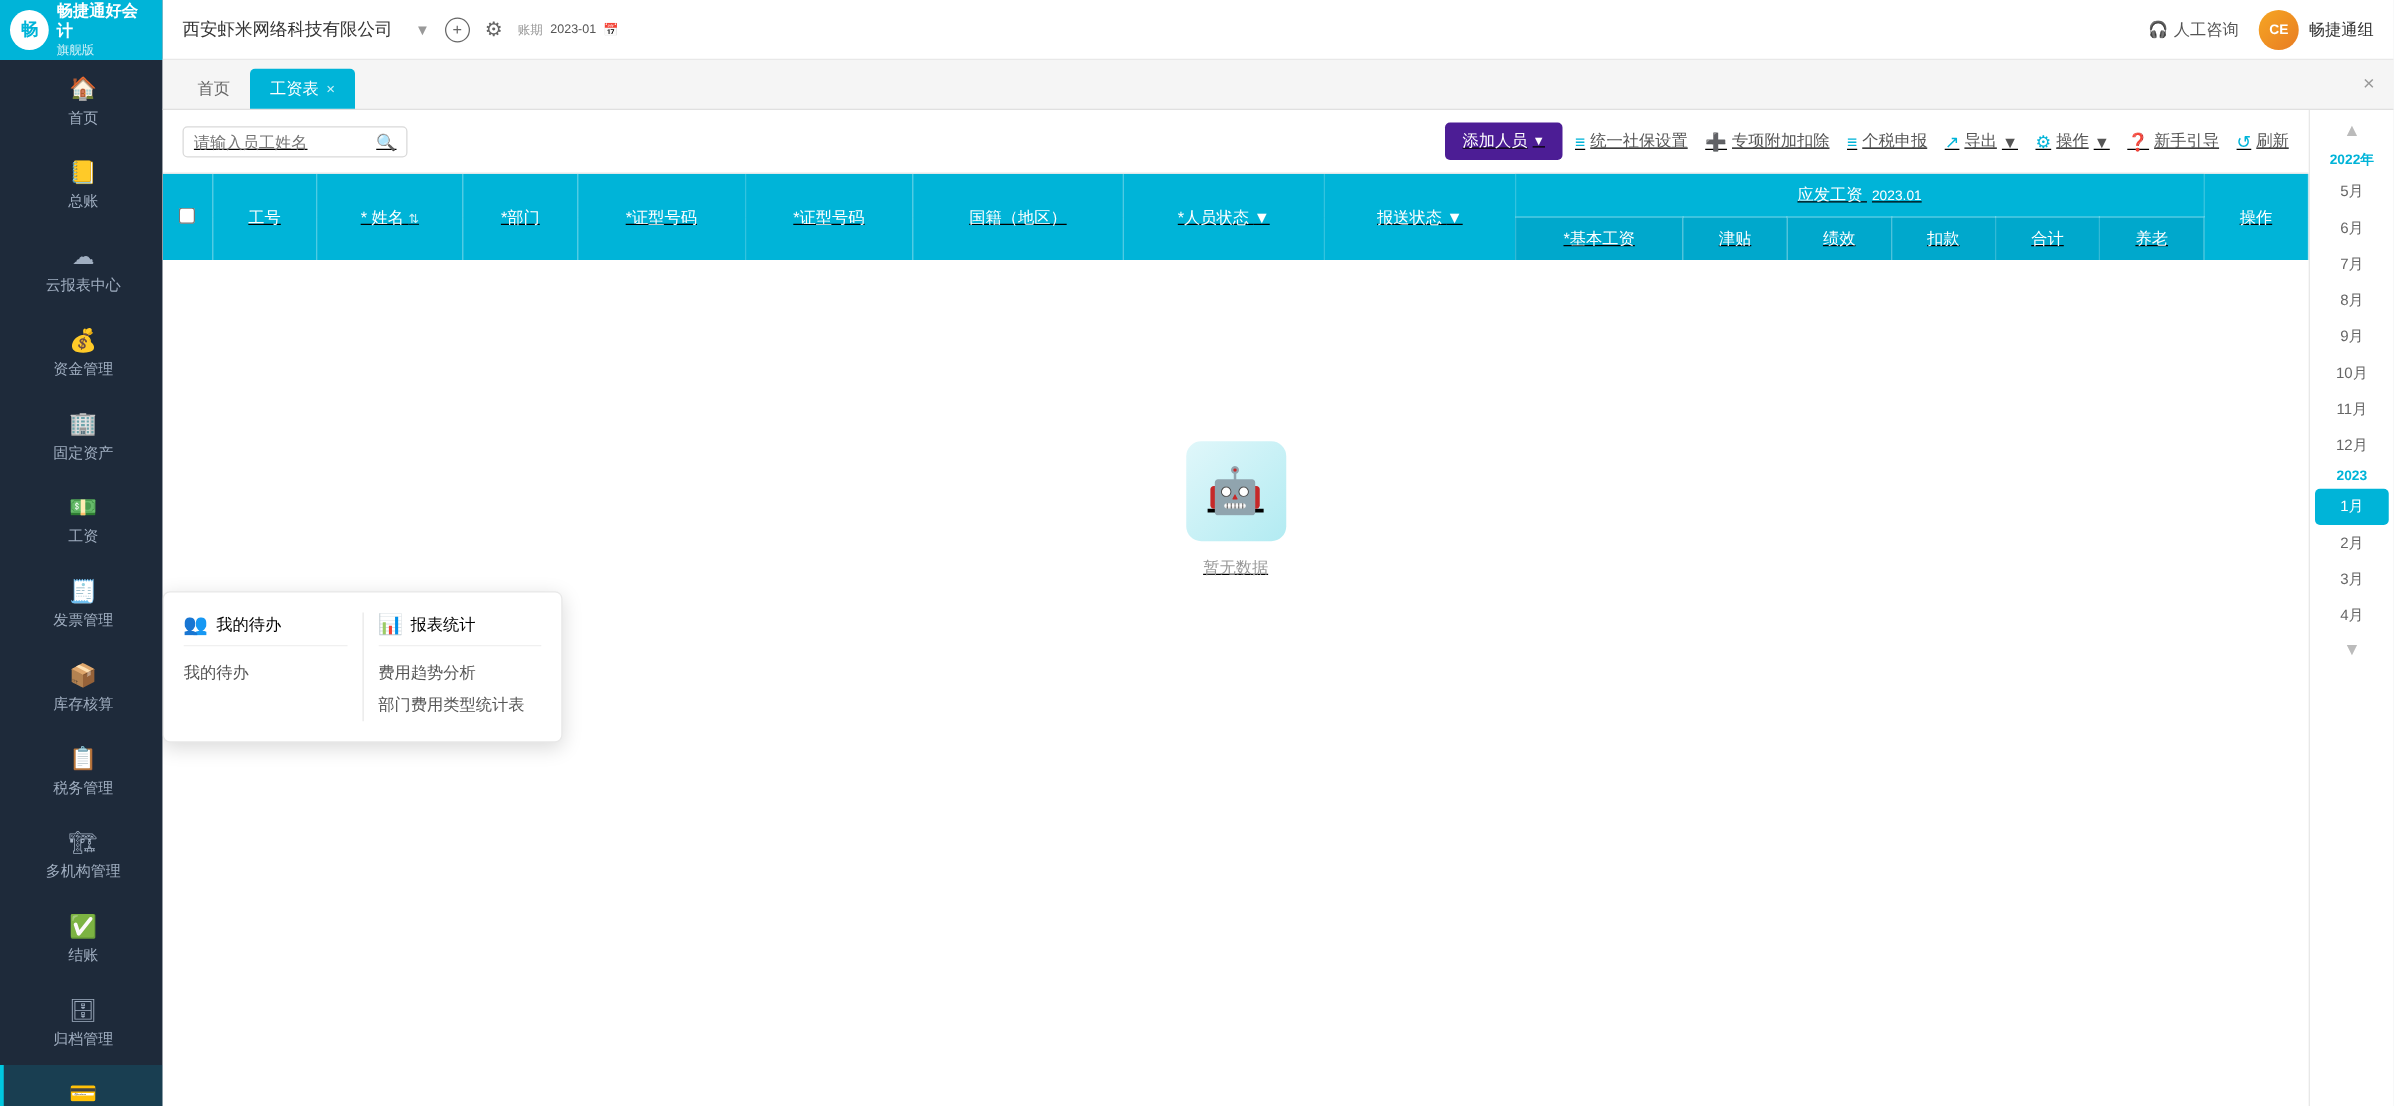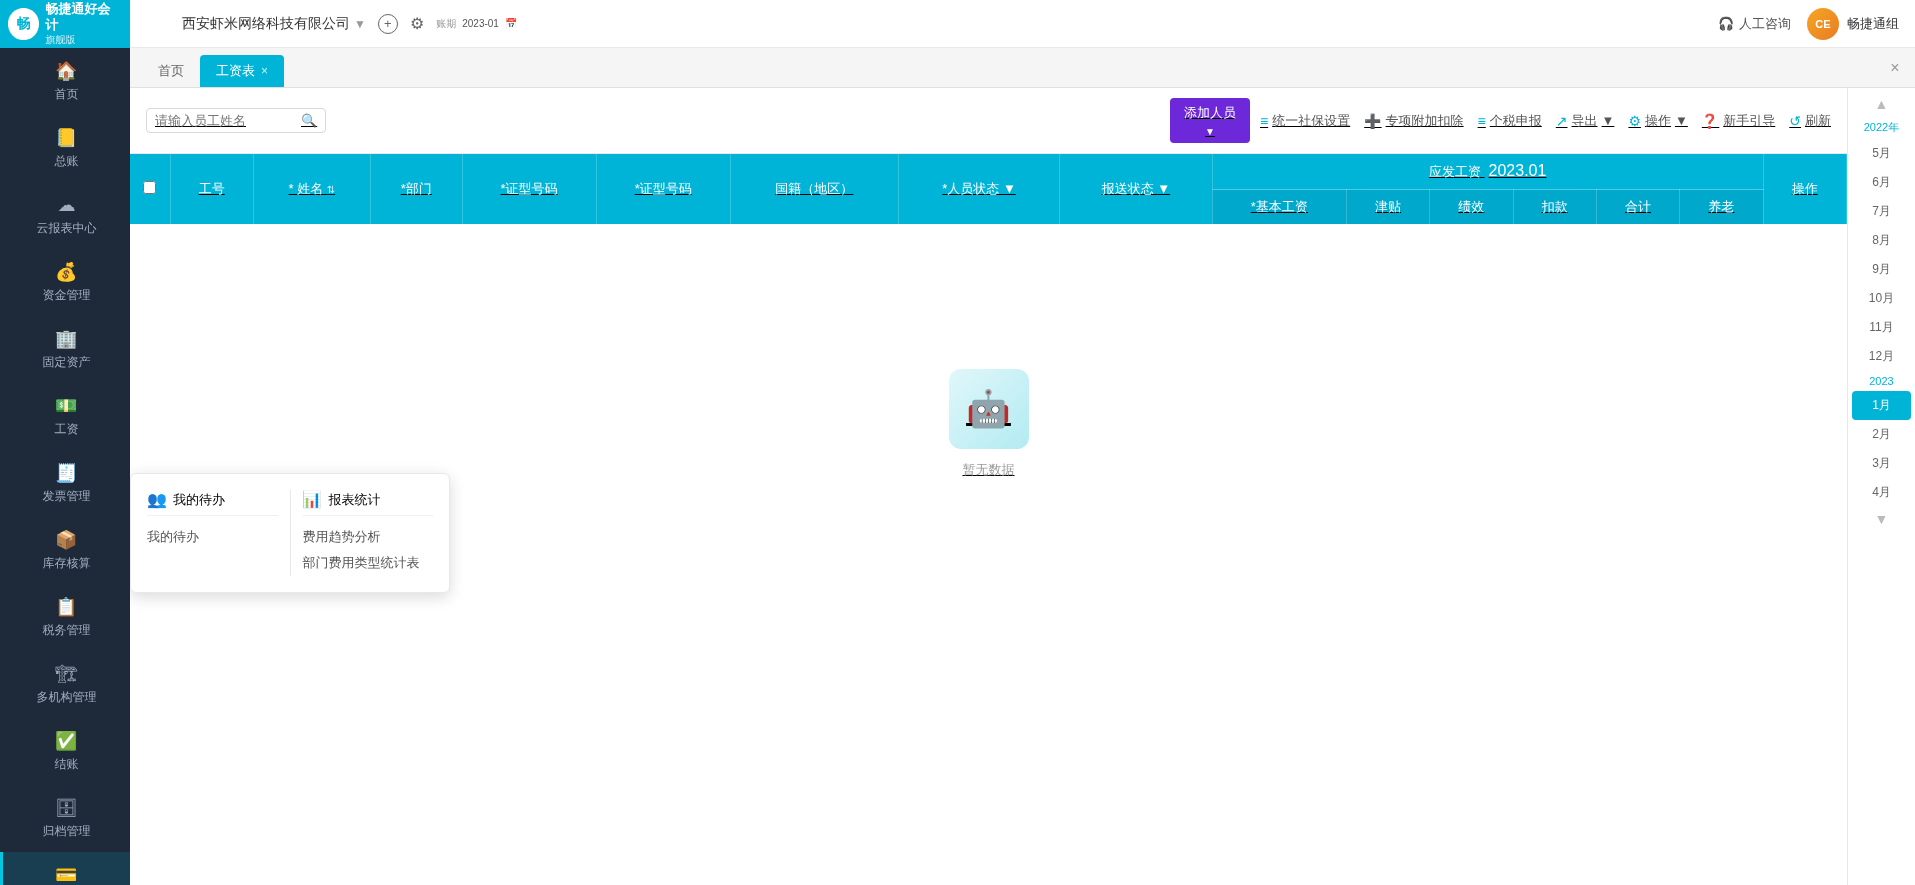--- a/index.html
+++ b/index.html
@@ -59,21 +59,21 @@
       height: 48px;
       background: #fff;
       display: flex;
       align-items: center;
       padding: 0 16px;
       border-bottom: 1px solid #e8e8e8;
       gap: 12px;
       flex-shrink: 0;
     }
     .company-name { font-size: 14px; color: #333; font-weight: 500; }
-    .company-select { display: flex; align-items: center; gap: 4px; cursor: pointer; margin-left: 36px; }
+    .company-select { display: flex; align-items: center; gap: 18px; cursor: pointer; }
     .company-arrow { color: #999; font-size: 12px; }
     .top-bar-actions { margin-left: auto; display: flex; align-items: center; gap: 16px; }
     .btn-add-icon { width: 20px; height: 20px; border-radius: 50%; border: 1.5px solid #666; display: flex; align-items: center; justify-content: center; cursor: pointer; color: #666; }
     .settings-icon { color: #666; cursor: pointer; font-size: 16px; }
     .period-section { display: flex; align-items: center; gap: 6px; font-size: 10px; color: #555; }
     .period-label { color: #999; }
     .period-value { font-weight: 500; }
     .calendar-icon { color: #00b4d8; cursor: pointer; }
     .support-btn { display: flex; align-items: center; gap: 4px; color: #555; font-size: 13px; cursor: pointer; }
     .user-avatar { width: 32px; height: 32px; border-radius: 50%; background: linear-gradient(135deg, #f6a623, #e87c23); display: flex; align-items: center; justify-content: center; color: white; font-size: 11px; font-weight: bold; }
@@ -141,25 +141,24 @@
     .search-box {
       display: flex; align-items: center;
       border: 1px solid #d9d9d9; border-radius: 4px;
       padding: 4px 8px; gap: 6px;
       background: #fff; width: 180px;
     }
     .search-box input { border: none; outline: none; font-size: 13px; color: #999; width: 140px; }
     .search-icon { color: #bbb; }
 
     .btn-add-person {
-      background: #6d28d9; color: white; border: none;
+      background: #4c1d95; color: white; border: none;
       padding: 6px 14px; border-radius: 4px; cursor: pointer;
       font-size: 13px; display: flex; align-items: center; gap: 4px;
       margin-left: auto;
-      flex-direction: column;
     }
     .btn-add-person .dropdown-arrow { font-size: 10px; }
 
     .toolbar-actions { display: flex; align-items: center; gap: 14px; }
     .action-btn {
       display: flex; align-items: center; gap: 4px;
       color: #555; font-size: 13px; cursor: pointer;
     }
     .action-btn .icon { font-size: 14px; color: #00b4d8; }
 
@@ -216,21 +215,21 @@
       align-items: center;
       padding: 4px 0;
       overflow-y: auto;
       flex-shrink: 0;
     }
     .month-item {
       width: 100%; text-align: center; padding: 6px 4px;
       font-size: 12px; color: #666; cursor: pointer;
     }
     .month-item.active { background: #00b4d8; color: white; border-radius: 4px; margin: 0 4px; width: calc(100% - 8px); }
-    .month-year-label { font-size: 11px; color: #00b4d8; font-weight: normal; padding: 4px 0; }
+    .month-year-label { font-size: 11px; color: #00b4d8; font-weight: bold; padding: 4px 0; }
     .scroll-arrow { color: #bbb; font-size: 14px; cursor: pointer; padding: 4px; }
     .popup-menu {
       position: absolute;
       left: 0; top: 385px;
       width: 320px;
       background: white;
       border: 1px solid #e8e8e8;
       border-radius: 6px;
       box-shadow: 0 4px 16px rgba(0,0,0,0.15);
       z-index: 200;
@@ -423,21 +422,21 @@
               <th rowspan="2">
                 *人员状态
                 <span>▼</span>
               </th>
               <th rowspan="2">
                 报送状态
                 <span>▼</span>
               </th>
               <th colspan="6" class="th-group">
                 应发工资
-                <span style="font-size:16px;margin-left:4px;">2023.01</span>
+                <span style="font-size:11px;margin-left:4px;">2023.01</span>
               </th>
               <th rowspan="2">操作</th>
             </tr>
             <tr class="sub-header">
               <th>*基本工资</th>
               <th>津贴</th>
               <th>绩效</th>
               <th>扣款</th>
               <th>合计</th>
               <th>养老</th>

